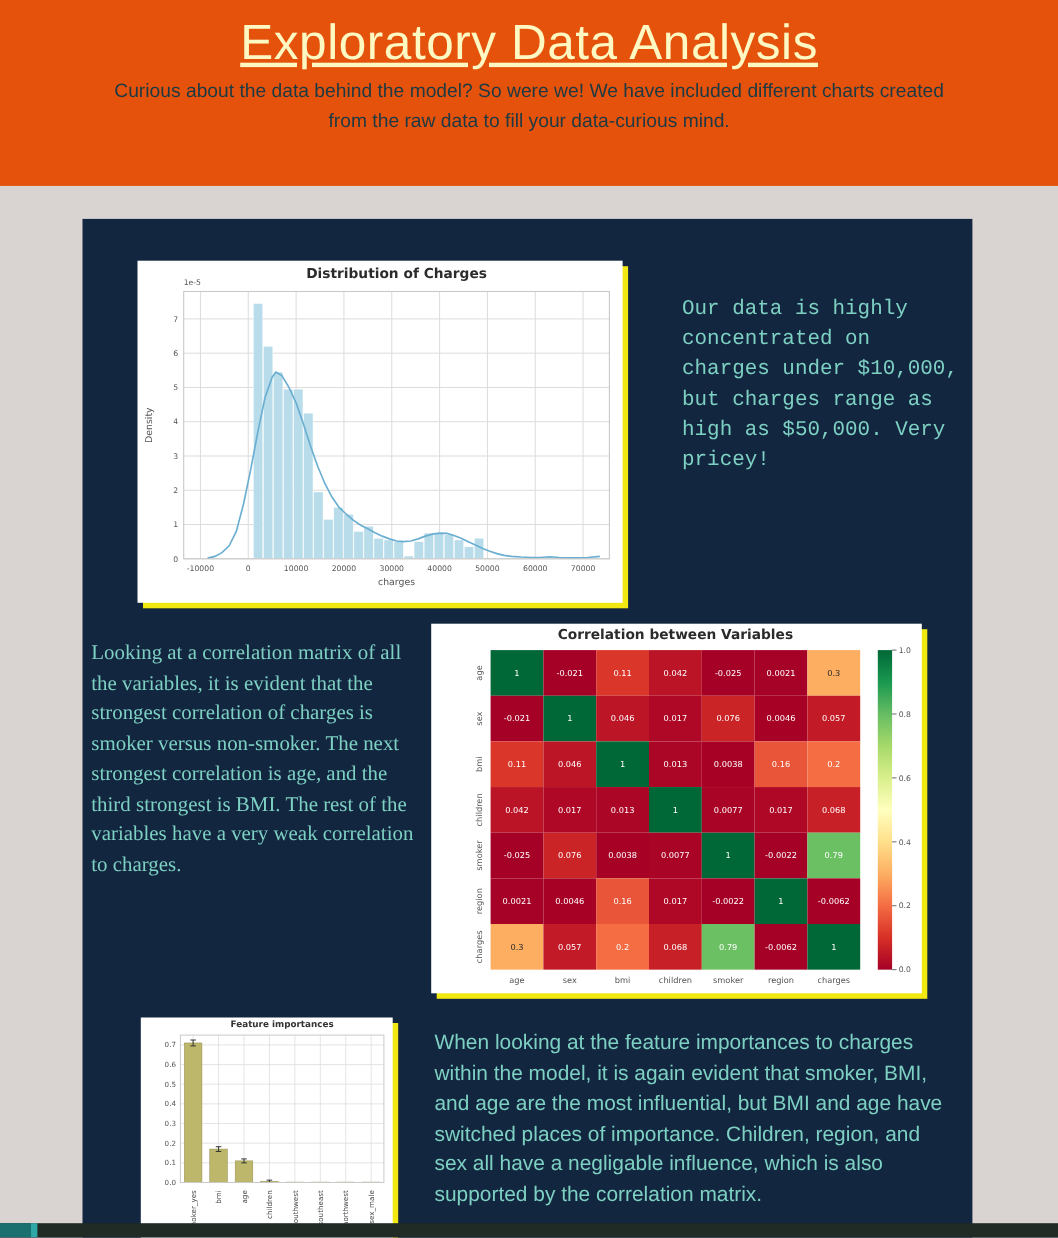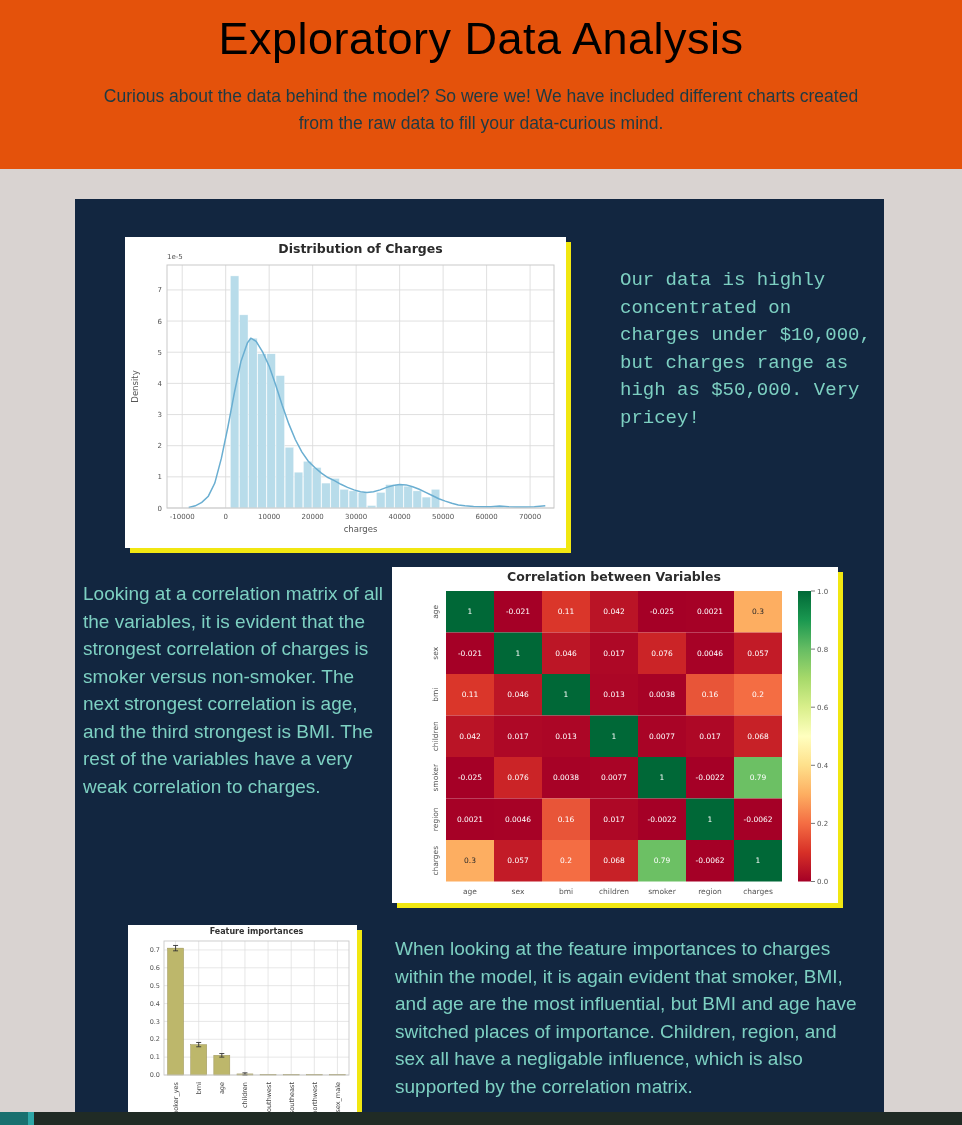--- a/index.html
+++ b/index.html
@@ -12,25 +12,26 @@
   
   .hero {
     width: 100%; height: 169px;
     background: #E4520B;
     text-align: center;
     padding-top: 13px;
   }
   .hero h1 {
     font-size: 45px;
     font-weight: 400;
-    color: #000000;
+    color: #fef9c3;
     letter-spacing: 0.5px;
+    text-decoration: underline;
   }
   .hero .subtitle {
-    margin: 18px auto 0;
+    margin: 4px auto 0;
     max-width: 790px;
     font-size: 17.5px;
     line-height: 27px;
     color: #1D3A44;
   }
   
   .panel {
     position: relative;
     margin: 30px 0 0 75px;
     width: 809px;
@@ -50,21 +51,21 @@
   .corr-card { width: 446px; height: 336px; }
   .imp-card  { width: 229px; height: 235px; }
   .note {
     color: #7DD0C2;
     font-size: 19px;
     line-height: 27.5px;
     font-weight: 400;
   }
   .note1 { margin: 30px 0 0 54px; width: 262px; font-family: Liberation Mono, monospace; }
   .note2 { margin: 13px 0 0 0;    width: 302px; }
-  .note2wrap { flex: 0 0 309px; }
+  .note2wrap { flex: 0 0 309px; font-family: Liberation Serif, serif; }
   .corr-card { margin-left: 0; }
   .note3 { margin: 10px 0 0 38px; width: 470px; }
   
   .footer-strip {
     position: absolute;
     left: 0; top: 1112px;
     width: 962px; height: 13px;
     background: #202B25;
     z-index: 5;
   }

